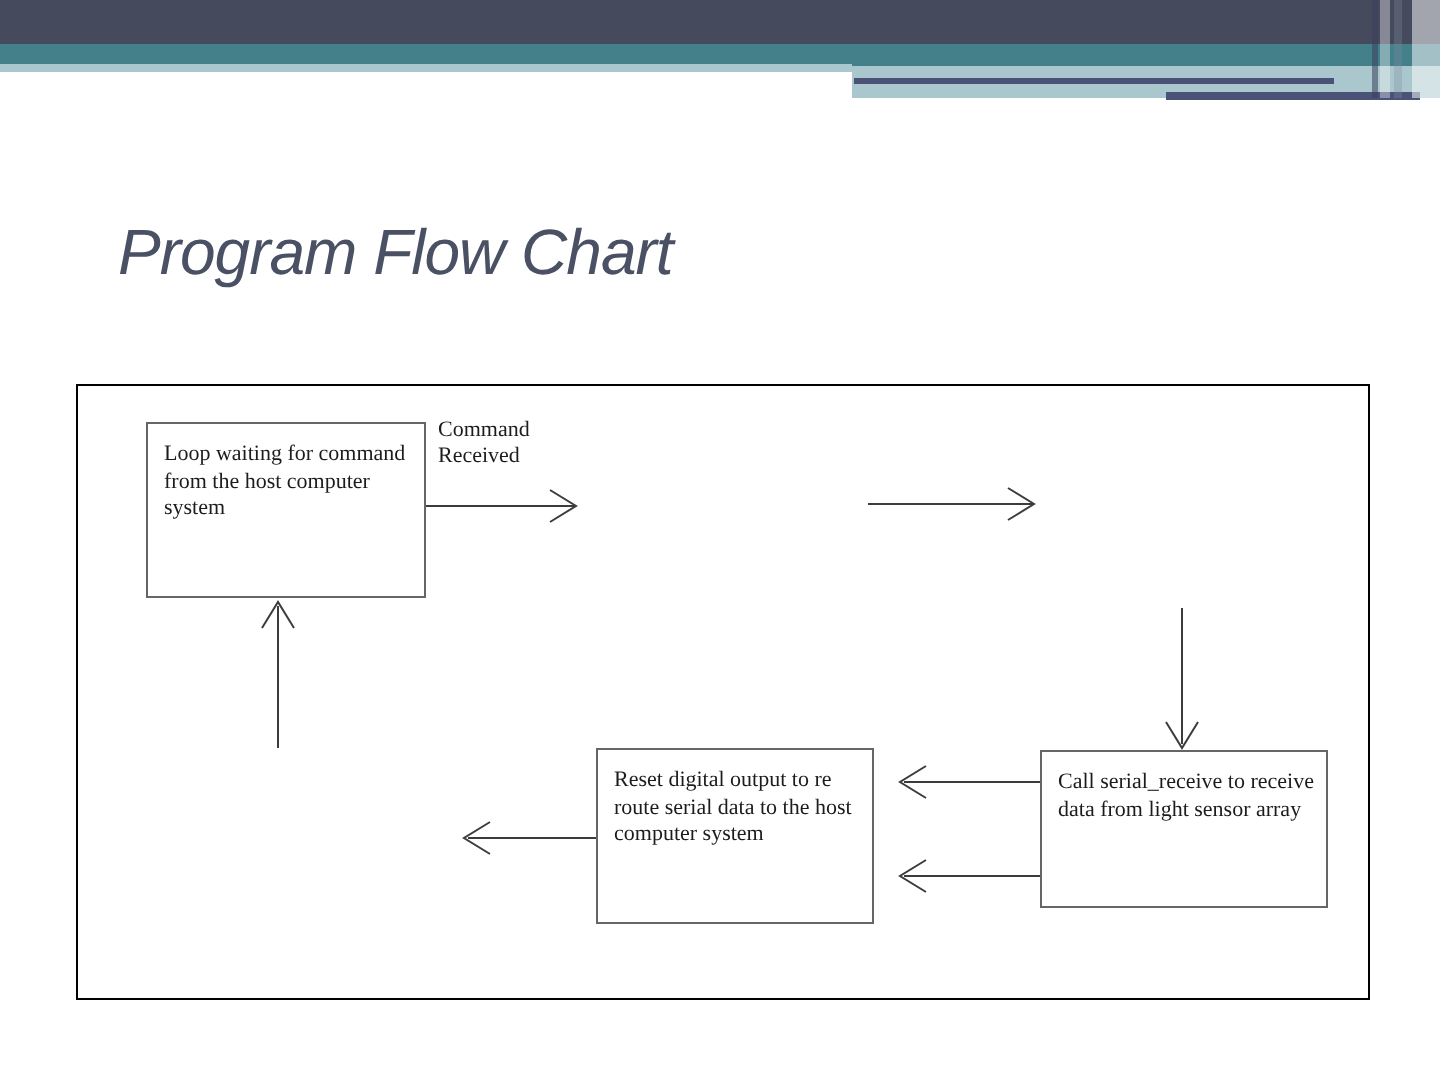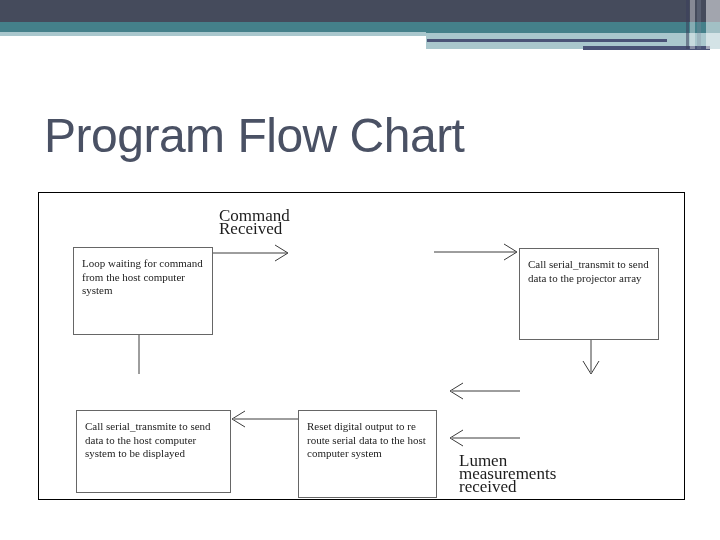--- a/index.html
+++ b/index.html
@@ -14,45 +14,46 @@
   .hdr-teal-right{position:absolute;left:426px;top:22px;width:294px;height:11px;background:var(--header-teal,#44808a);}
   .hdr-light-right{position:absolute;left:426px;top:33px;width:294px;height:16px;background:var(--header-light,#a9c7cd);}
   .hdr-navy-a    {position:absolute;left:427px;top:39px;width:240px;height:3px;background:var(--header-navy,#4a5377);}
   .hdr-navy-b    {position:absolute;left:583px;top:46px;width:127px;height:4px;background:var(--header-navy,#4a5377);}
   .hdr-stripe1   {position:absolute;left:686px;top:0;width:3px; height:49px;background:rgba(58,64,92,.55);}
   .hdr-stripe2   {position:absolute;left:690px;top:0;width:5px; height:49px;background:rgba(255,255,255,.35);}
   .hdr-stripe3   {position:absolute;left:697px;top:0;width:4px; height:49px;background:rgba(130,138,160,.30);}
   .hdr-stripe4   {position:absolute;left:706px;top:0;width:14px;height:49px;background:rgba(255,255,255,.50);}
   
   .title{
-    position:absolute;left:44px;top:108px;margin:0;
-    font-size:48px;font-weight:400;letter-spacing:-0.5px;line-height:1.15;
+    position:absolute;left:59px;top:108px;margin:0;
+    font-size:32px;font-weight:400;letter-spacing:-0.5px;line-height:1.15;
     color:var(--title-color,#4a5164);
+    font-style:italic;
   }
   
   .fc{
     position:absolute;left:38px;top:192px;width:645px;height:306px;
     border:1px solid var(--frame-border,#000);background:#fff;
   }
   .fc svg{position:absolute;left:0;top:0;}
   .node{
     position:absolute;box-sizing:border-box;background:#fff;
     border:1px solid var(--box-border,#666);
     font-family:"Liberation Serif",serif;font-size:11px;line-height:13.5px;
-    color:#1c1c1c;padding:9px 6px 0 8px;margin-top:36px;
+    color:#1c1c1c;padding:9px 6px 0 8px;
   }
   #node-loop    {left:34px; top:18px; width:140px;height:88px;}
   #node-set     {left:251px;top:16px; width:144px;height:95px;}
   #node-transmit{left:480px;top:19px; width:140px;height:92px;}
   #node-receive {left:481px;top:182px;width:144px;height:79px;}
   #node-reset   {left:259px;top:181px;width:139px;height:88px;}
   #node-display {left:37px; top:181px;width:155px;height:83px;}
   .edge-label{
     position:absolute;font-family:"Liberation Serif",serif;
-    font-size:17px;line-height:13px;color:#1c1c1c;
+    font-size:11px;line-height:13px;color:#1c1c1c;
   }
   #label-command{left:180px;top:16px; width:64px;}
   #label-error  {left:403px;top:153px;width:104px;}
   #label-lumen  {left:420px;top:261px;width:84px;}
 </style>
 </head>
 <body>
 
 <div>
 
@@ -90,21 +91,19 @@
       <polyline points="424,237 411,245 424,253"></polyline>
 
       <line x1="259" y1="226" x2="195" y2="226"></line>
       <polyline points="206,218 193,226 206,234"></polyline>
 
       <line x1="100" y1="181" x2="100" y2="110"></line>
       <polyline points="92,121 100,108 108,121"></polyline>
     </svg>
 
     <div class="node" id="node-loop">Loop waiting for command from the host computer system</div>
-    <div class="node" id="node-transmit">Call serial_transmit to send data to the projector array</div>
+    <div class="node" id="node-receive">Call serial_receive to receive data from light sensor array</div>
     <div class="node" id="node-reset">Reset digital output to re route serial data to the host computer system</div>
-    <div class="node" id="node-display">Call serial_transmite to send data to the host computer system to be displayed</div>
 
     <div class="edge-label" id="label-command">Command Received</div>
-    <div class="edge-label" id="label-lumen">Lumen measurements received</div>
   </div>
 
 </div>
 
 </body></html>

